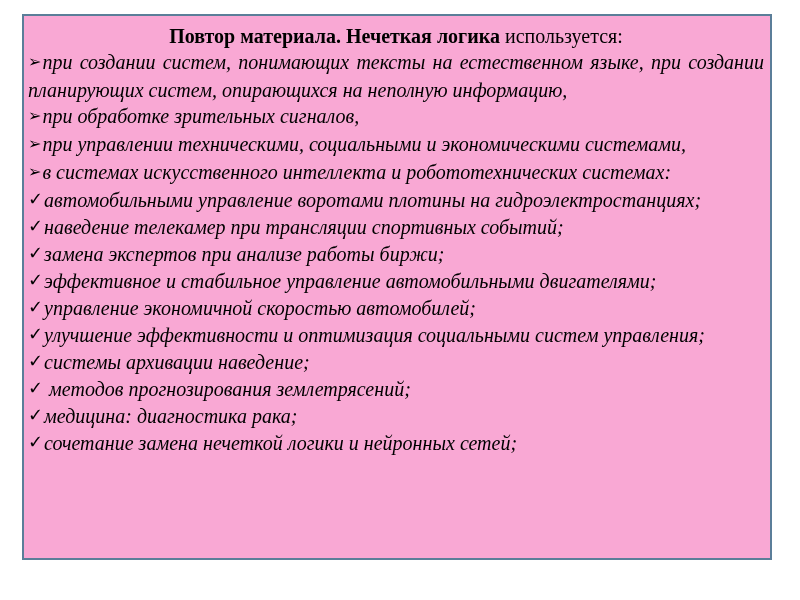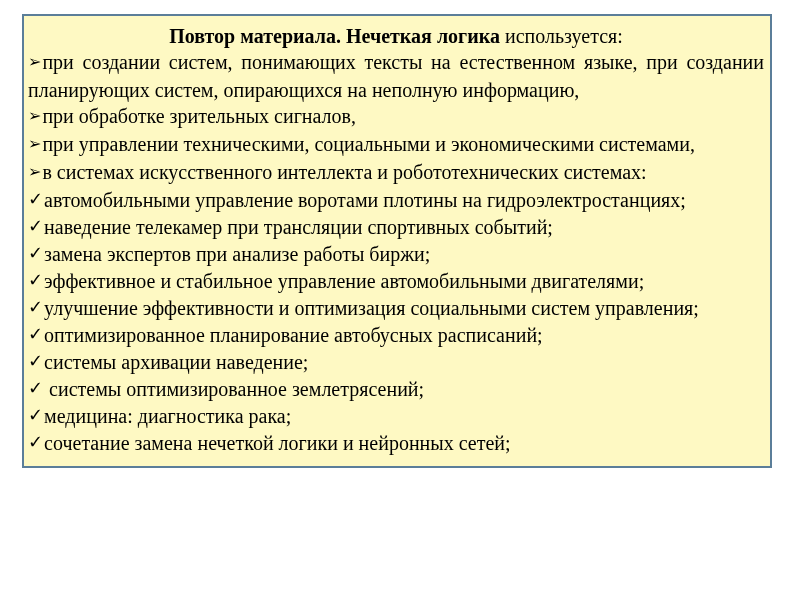--- a/index.html
+++ b/index.html
@@ -14,40 +14,41 @@
     background: #ffffff;
     overflow: hidden;
     font-family: "Liberation Serif", "DejaVu Serif", serif;
     color: #000000;
   }
   .slide-box {
     position: absolute;
     left: 22px;
     top: 14px;
     width: 750px;
-    height: 454px;
+    height: 546px;
     box-sizing: border-box;
     border: 2px solid #5b7e99;
-    background: #fef9c3;
+    background: #f9a8d4;
     padding: 7px 6px 12px 4px;
     overflow: hidden;
   }
   .slide-title {
     font-size: 20px;
     line-height: 26px;
     text-align: center;
     white-space: pre-wrap;
   }
   .slide-title .title-bold {
     font-weight: bold;
   }
   .list-item {
     font-size: 20px;
     line-height: 26px;
     text-align: justify;
+    font-style: italic;
   }
   .bullet {
     font-family: "DejaVu Sans", sans-serif;
     display: inline-block;
     transform: translateY(-2px);
     padding-right: 1px;
   }
   .bullet.arrow {
     font-size: 16px;
   }
@@ -76,27 +77,27 @@
 
     <div class="list-item"><span class="bullet check">✓</span><span class="item-text">автомобильными управление воротами плотины на гидроэлектростанциях;</span></div>
 
 
     <div class="list-item"><span class="bullet check">✓</span><span class="item-text">наведение телекамер при трансляции спортивных событий;</span></div>
 
     <div class="list-item"><span class="bullet check">✓</span><span class="item-text">замена экспертов при анализе работы биржи;</span></div>
 
     <div class="list-item"><span class="bullet check">✓</span><span class="item-text">эффективное и стабильное управление автомобильными двигателями;</span></div>
 
+    <div class="list-item"><span class="bullet check">✓</span><span class="item-text">управление экономичной скоростью автомобилей;</span></div>
 
     <div class="list-item"><span class="bullet check">✓</span><span class="item-text">улучшение эффективности и оптимизация социальными систем управления;</span></div>
 
-    <div class="list-item"><span class="bullet check">✓</span><span class="item-text">оптимизированное планирование автобусных расписаний;</span></div>
 
     <div class="list-item"><span class="bullet check">✓</span><span class="item-text">системы архивации наведение;</span></div>
 
-    <div class="list-item"><span class="bullet check">✓</span><span class="item-text"> системы оптимизированное землетрясений;</span></div>
+    <div class="list-item"><span class="bullet check">✓</span><span class="item-text"> методов прогнозирования землетрясений;</span></div>
 
     <div class="list-item"><span class="bullet check">✓</span><span class="item-text">медицина: диагностика рака;</span></div>
 
     <div class="list-item"><span class="bullet check">✓</span><span class="item-text">сочетание замена нечеткой логики и нейронных сетей;</span></div>
 
   </div>
 </div>
 
 </body></html>

